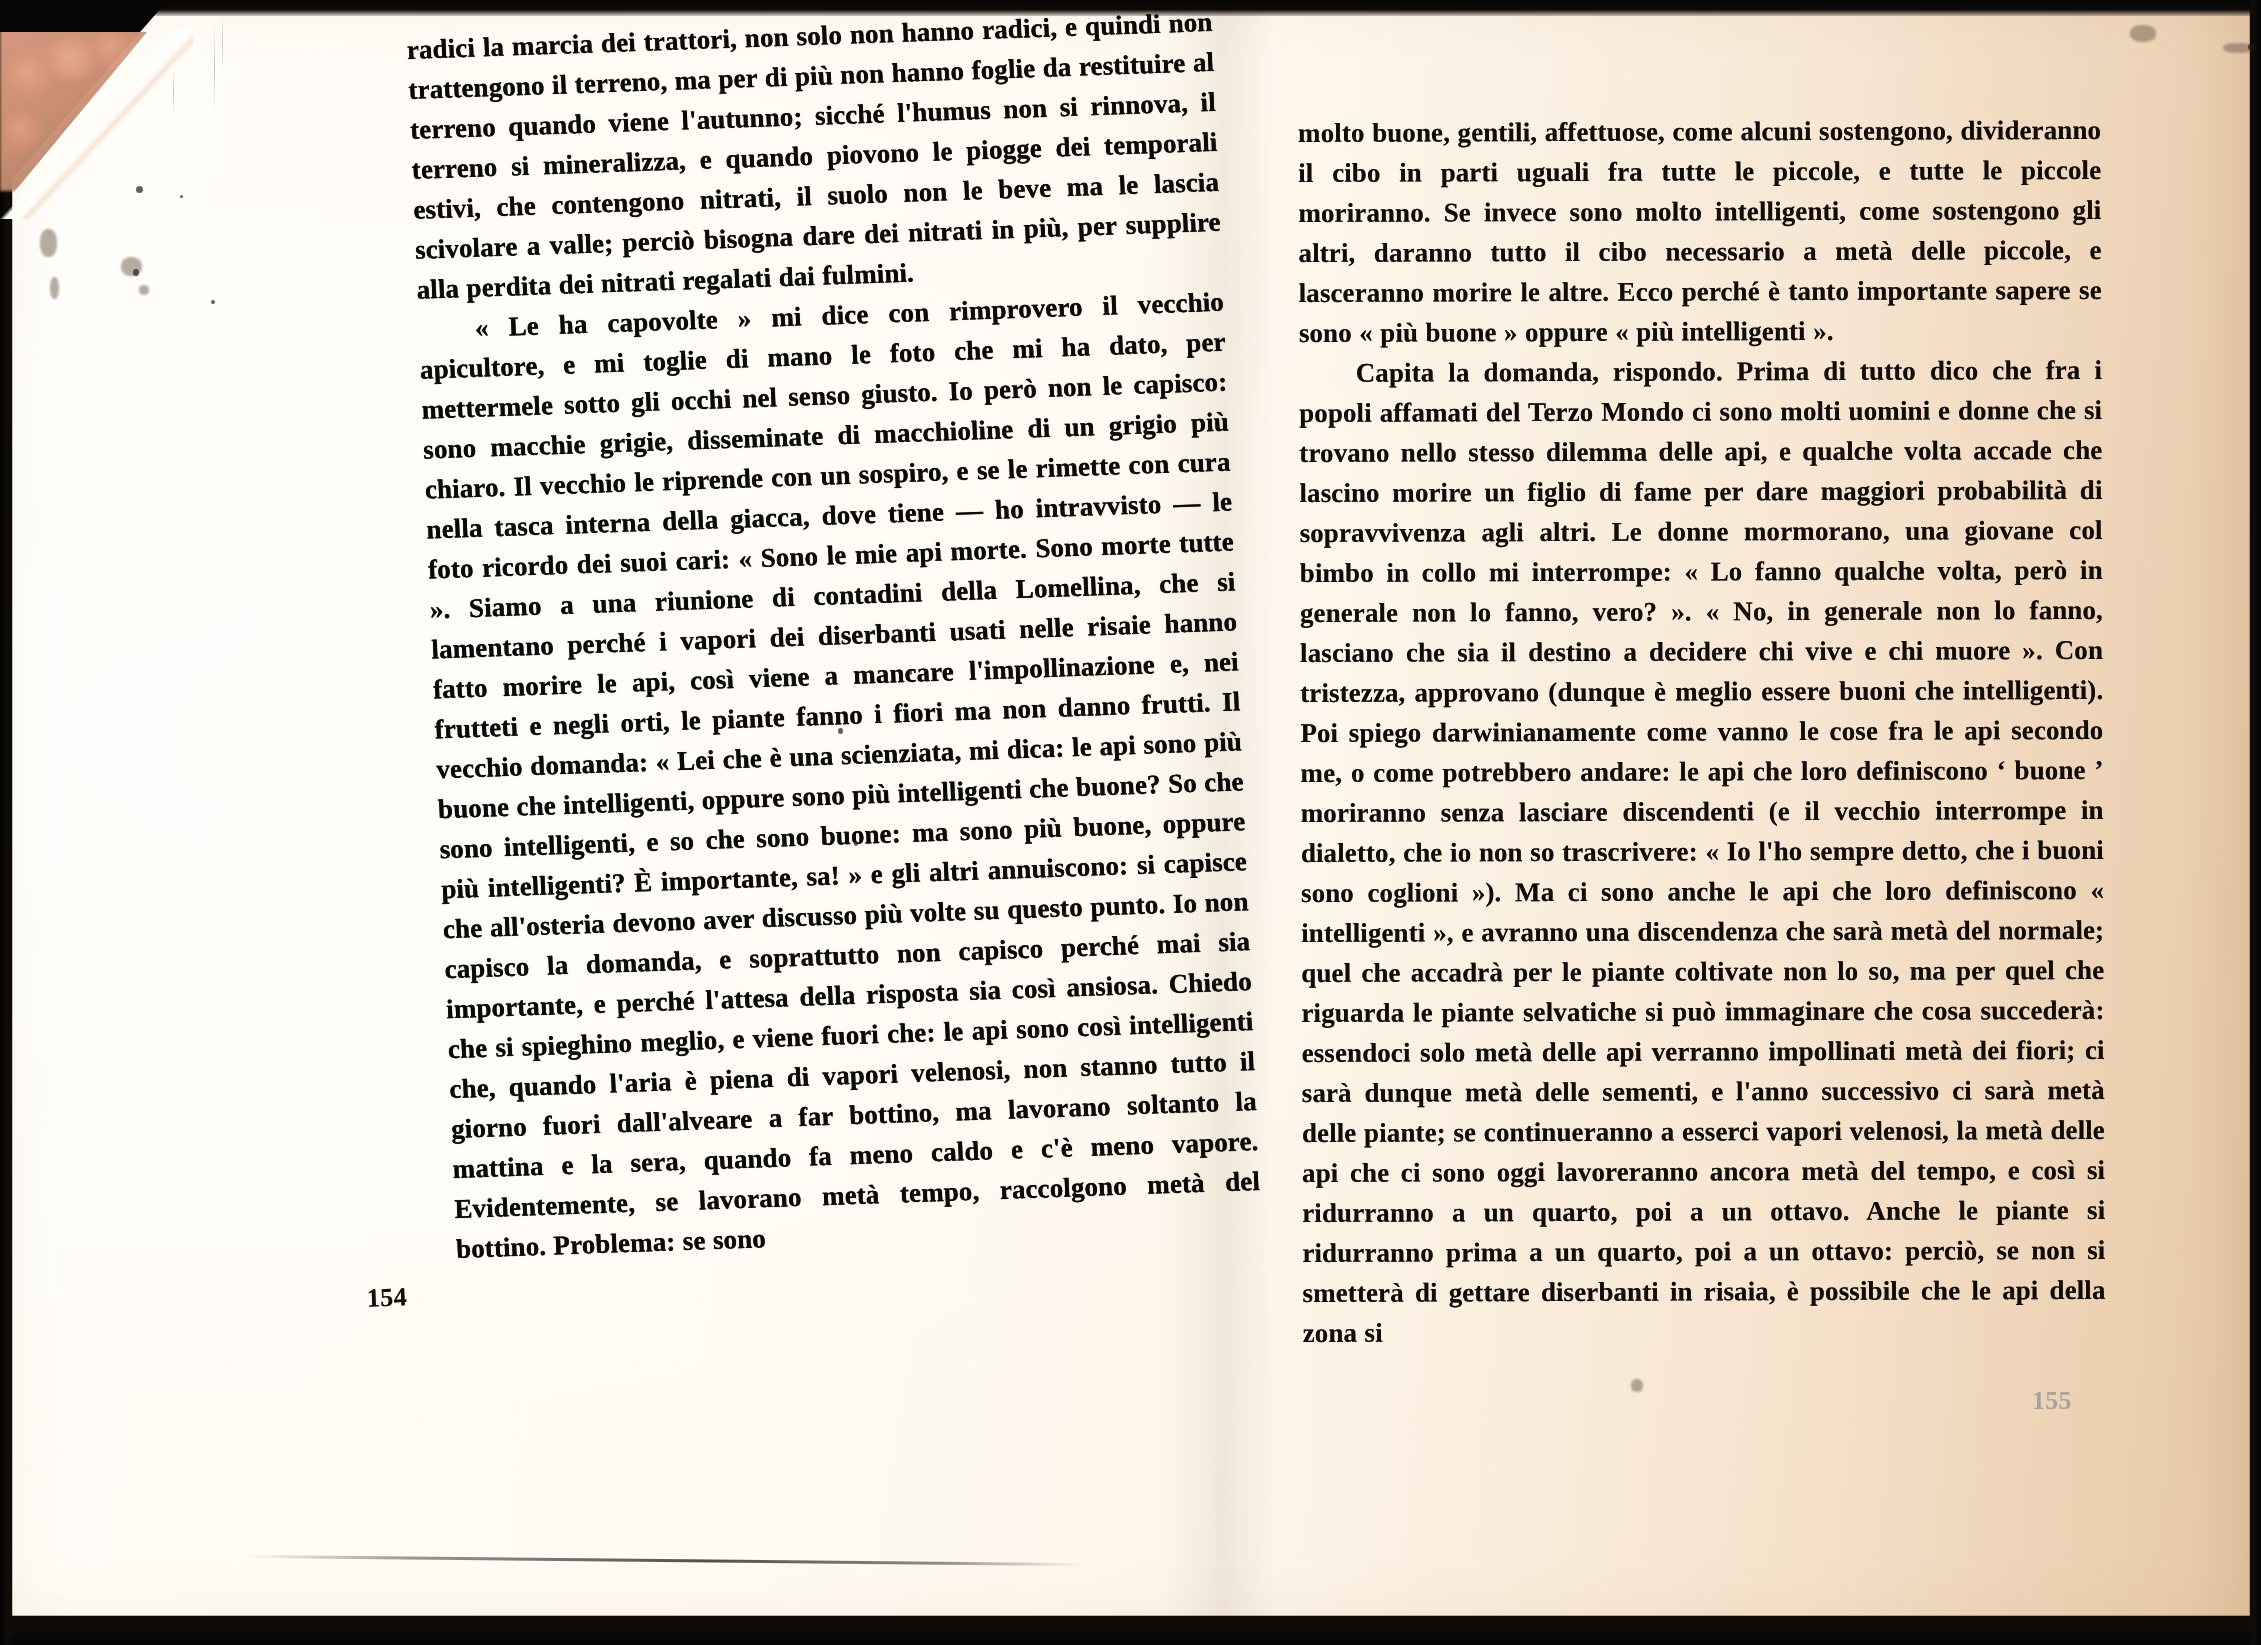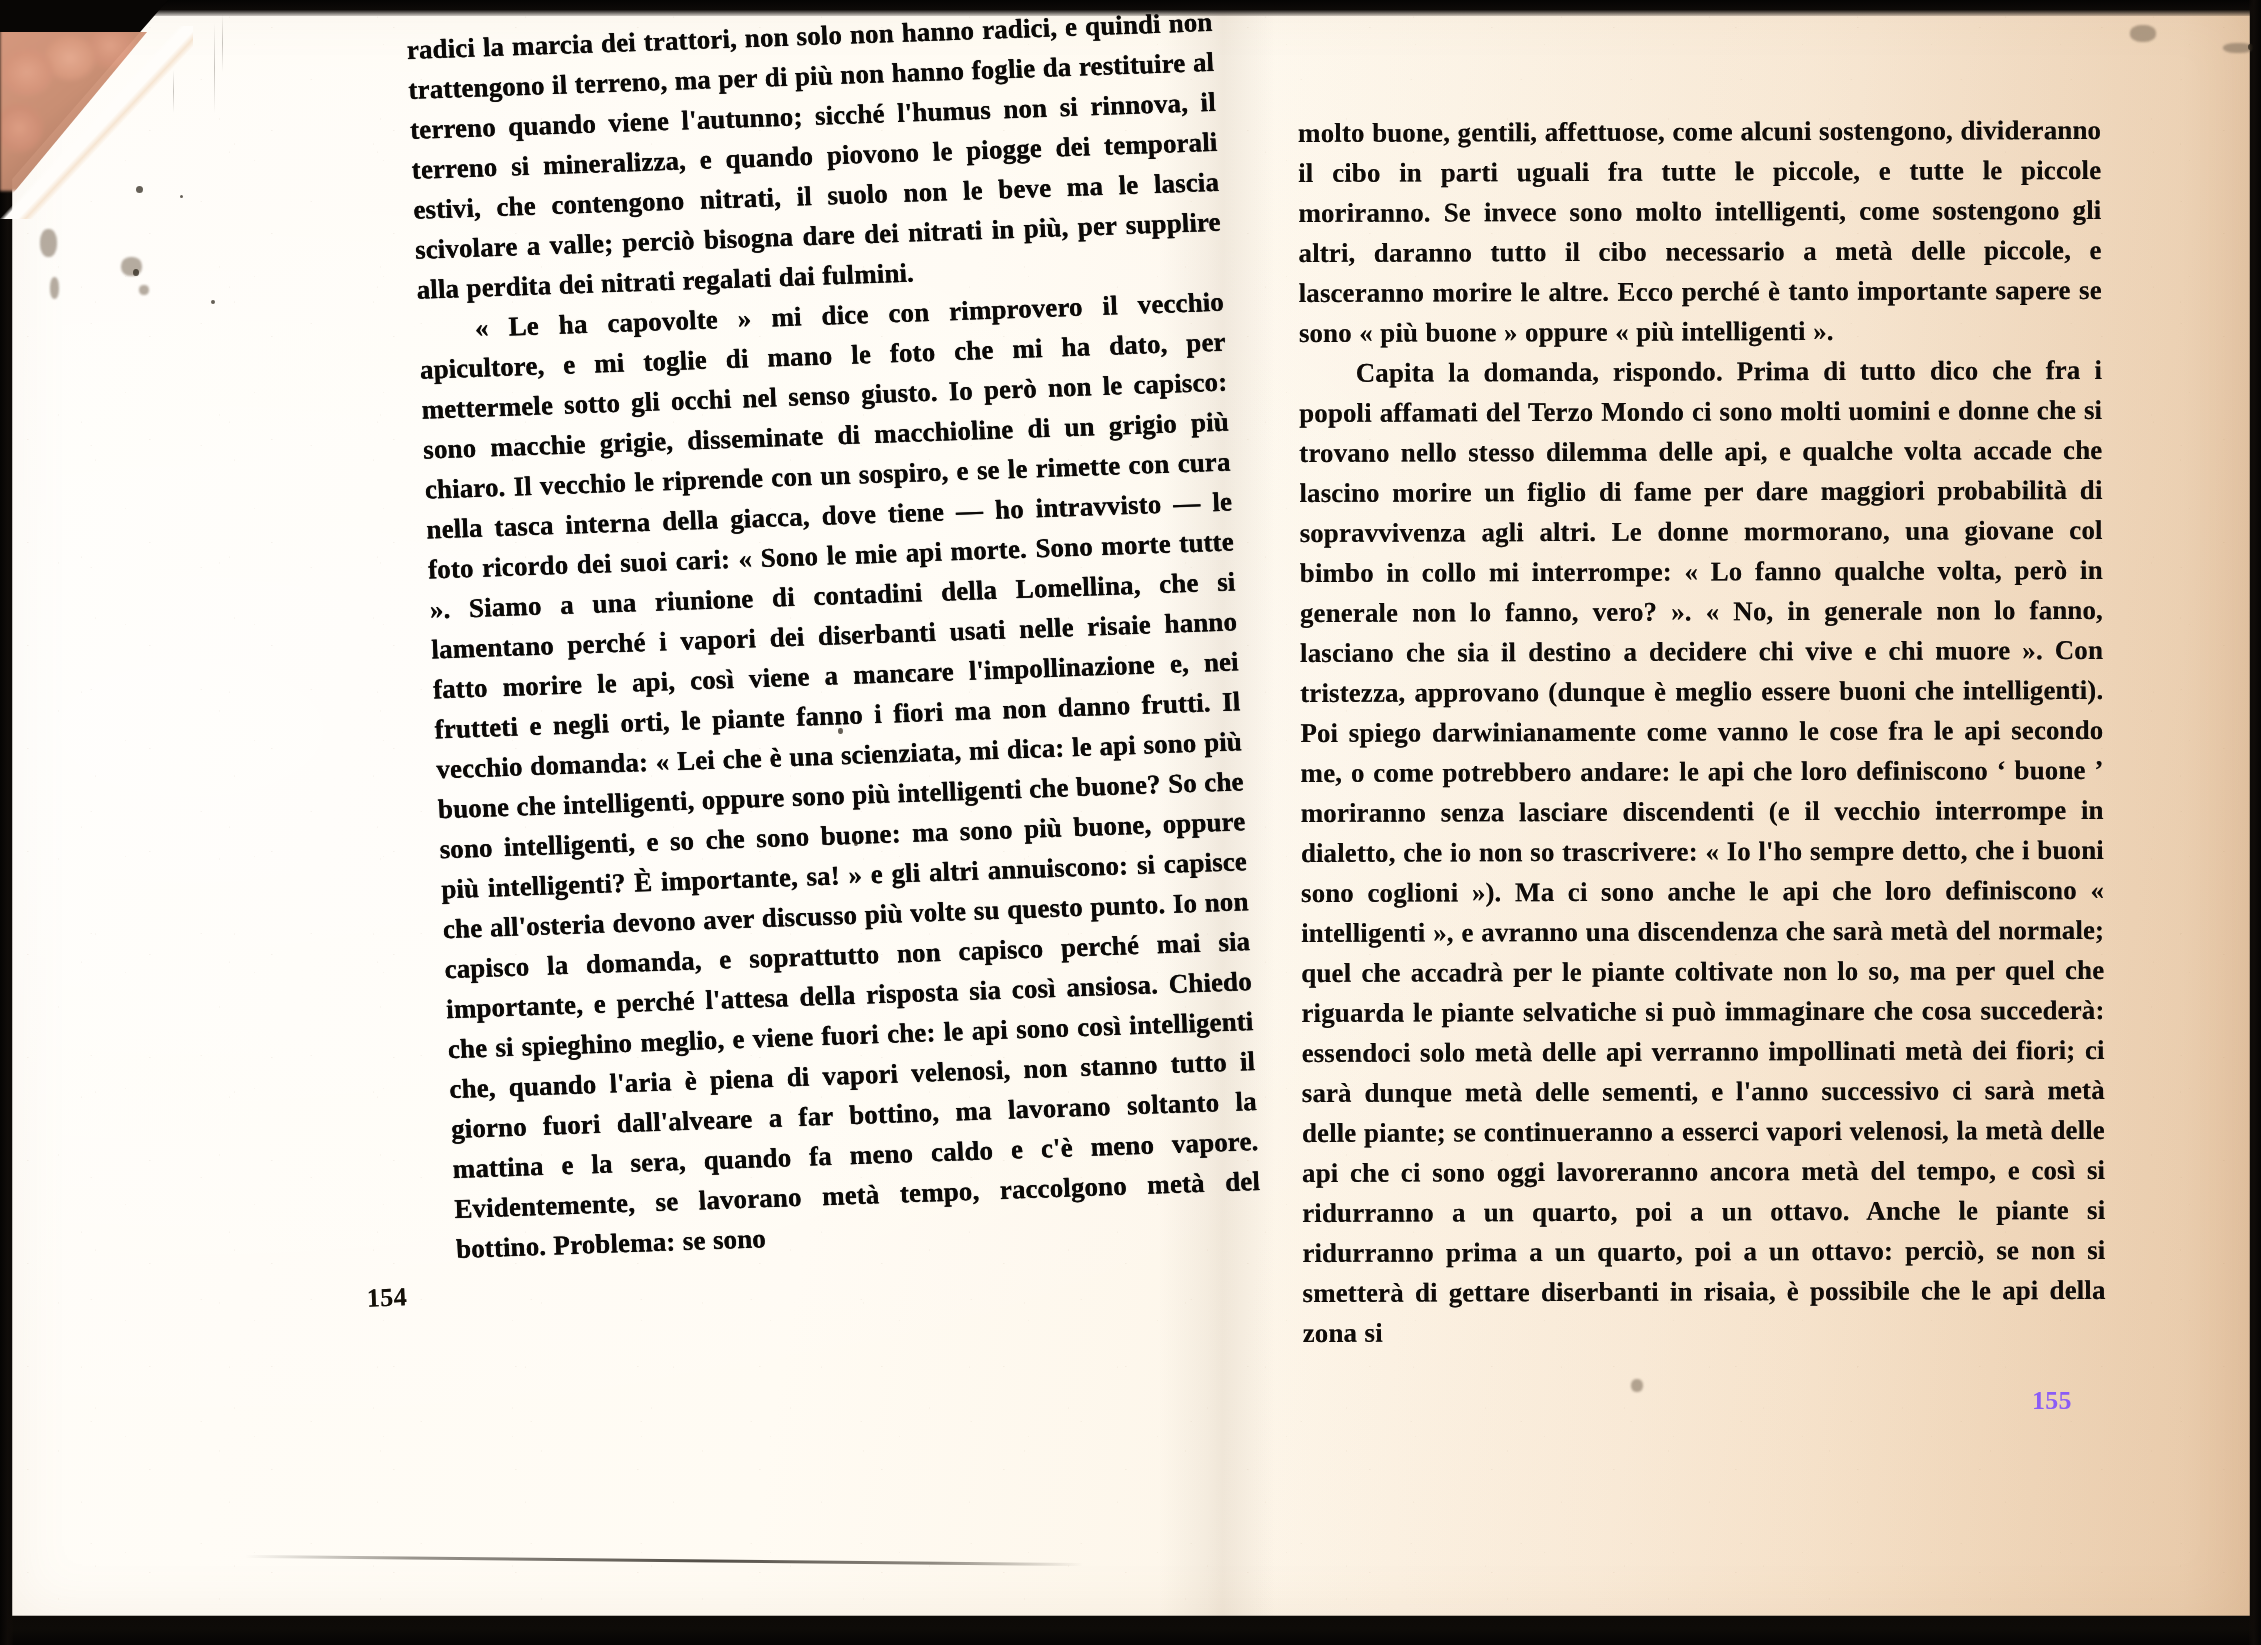--- a/index.html
+++ b/index.html
@@ -211,21 +211,21 @@
   #folio-left {
     left: 367px;
     top: 1283px;
     transform: rotate(-2.2deg);
     text-shadow: 0 0 0.6px rgba(0,0,0,.6);
   }
   #folio-right {
     left: 2032px;
     top: 1386px;
     font-weight: 600;
-    color: #8b5cf6;
+    color: #a3a3a3;
   }
 
   
   .speck {
     position: absolute;
     border-radius: 50%;
     background: #2a2218;
     pointer-events: none;
     opacity: .72;
   }

